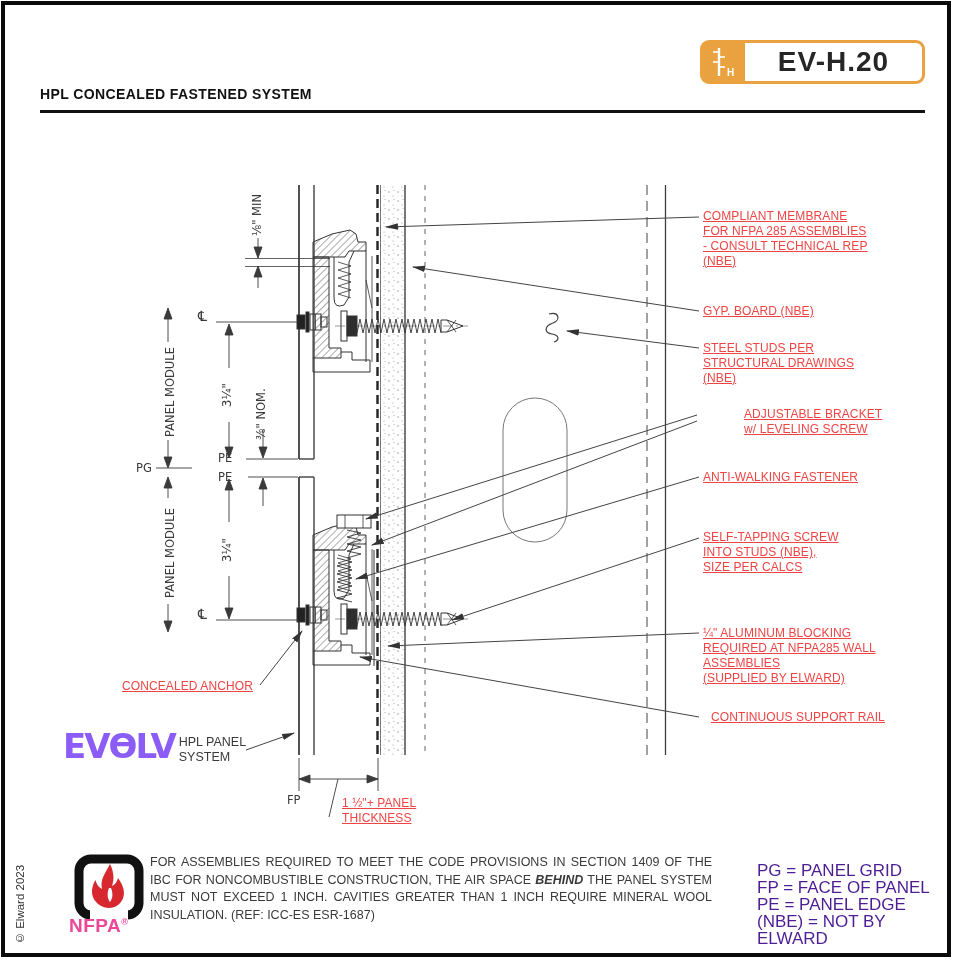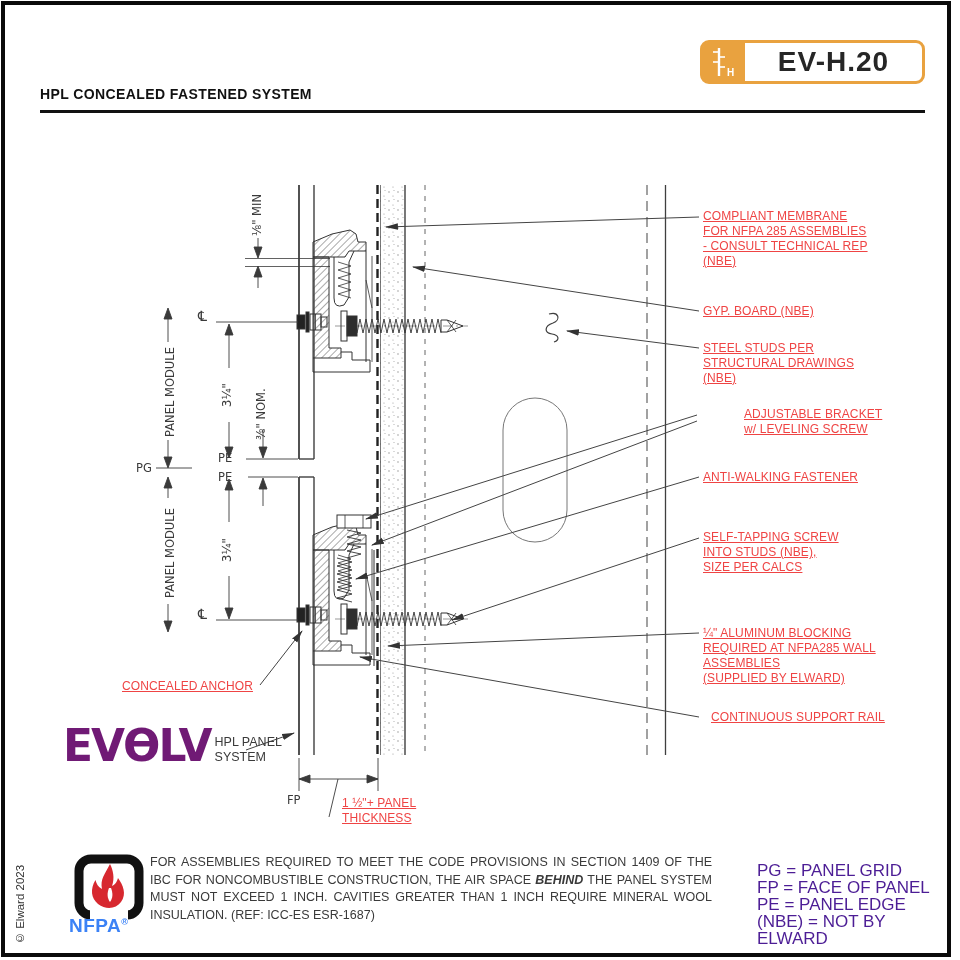--- a/index.html
+++ b/index.html
@@ -16,30 +16,30 @@
   #badge-icon{width:42px;background:#E9A23F;border-radius:4px 0 0 4px;position:relative;flex:none;}
   #badge-code{flex:1;display:flex;align-items:center;justify-content:center;font-size:28px;
               font-weight:600;color:#262626;letter-spacing:1px;font-family:"Liberation Sans",sans-serif;border-radius:6px;}
   
   .lbl{font-size:12px;line-height:15px;color:#ef4444;white-space:pre-line;
        font-family:"Liberation Sans",sans-serif;letter-spacing:.1px;text-decoration:underline;}
   .dim{font-size:11.5px;color:#3a3a3a;white-space:pre-line;}
   .rot{transform:rotate(-90deg);text-align:center;}
   
   #evolv{left:63px;top:729px;display:flex;align-items:flex-start;}
-  .ev-word{font-weight:800;font-size:44px;line-height:34px;color:#701a75;letter-spacing:-2px;}
+  .ev-word{font-weight:800;font-size:34px;line-height:34px;color:#8b5cf6;letter-spacing:-2px;}
   #evolv-tag{font-size:12.5px;line-height:15px;color:#3a3a3a;white-space:pre-line;margin-left:4px;margin-top:6px;
              font-family:"Liberation Sans",sans-serif;}
   
   #note{left:150px;top:854px;width:562px;font-size:12.5px;line-height:17.5px;color:#3a3a3a;
         text-align:justify;font-family:"Liberation Sans",sans-serif;}
   #note .emph{font-weight:bold;font-style:italic;}
   #legend{left:757px;top:862px;font-size:17px;line-height:17px;color:#4c1d95;
           font-family:"Liberation Sans",sans-serif;}
-  #nfpa-name{left:69px;top:915px;font-size:19px;font-weight:800;color:#3b82f6;letter-spacing:.5px;
+  #nfpa-name{left:69px;top:915px;font-size:19px;font-weight:800;color:#ec4899;letter-spacing:.5px;
              font-family:"Liberation Sans",sans-serif;}
   #nfpa-name sup{font-size:9px;}
   #copyright{left:14px;top:788px;height:156px;writing-mode:vertical-rl;transform:rotate(180deg);
              font-size:11.5px;color:#333;font-family:"Liberation Sans",sans-serif;}
 </style>
 </head>
 <body>
 
 <div id="page">
   <div id="frame"></div>

